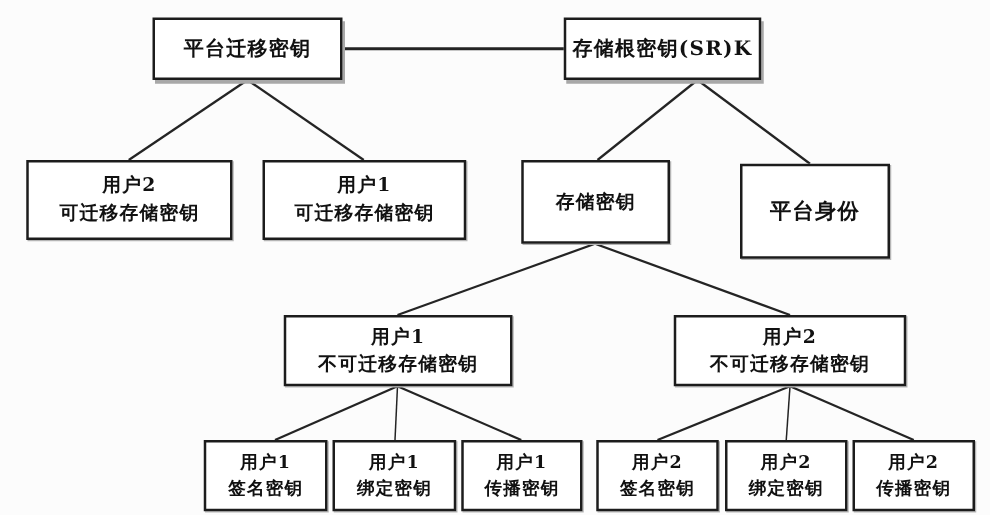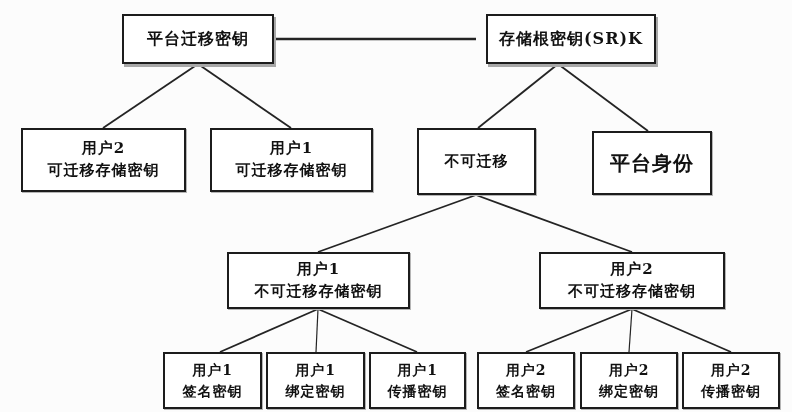--- a/index.html
+++ b/index.html
@@ -33,26 +33,26 @@
     text-align: center;
     color: #111111;
     font-weight: bold;
     letter-spacing: 1px;
     box-sizing: border-box;
     box-shadow: 1px 1px 0 #b5b5b5;
   }
   .node span { display: block; line-height: 1.45; }
   
   .n-pmk { left: 122px; top: 14px;  width: 152px; height: 50px; font-size: 16px; box-shadow: 2px 3px 0 #a8a8a8; }
-  .n-srk { left: 486px; top: 14px;  width: 170px; height: 50px; font-size: 16px; box-shadow: 2px 3px 0 #a8a8a8; }
+  .n-srk { left: 451px; top: 14px;  width: 158px; height: 50px; font-size: 16px; box-shadow: 2px 3px 0 #a8a8a8; }
   
   .n-u2mig  { left: 21px;  top: 128px; width: 165px; height: 64px; font-size: 15px; }
   .n-u1mig  { left: 210px; top: 128px; width: 163px; height: 64px; font-size: 15px; }
   .n-nonmig { left: 417px; top: 128px; width: 119px; height: 67px; font-size: 15px; }
-  .n-aik    { left: 592px; top: 131px; width: 120px; height: 64px; font-size: 20px; }
+  .n-aik    { left: 592px; top: 131px; width: 120px; height: 76px; font-size: 17px; }
   
   .n-u1non { left: 227px; top: 252px; width: 183px; height: 57px; font-size: 15px; }
   .n-u2non { left: 539px; top: 252px; width: 186px; height: 57px; font-size: 15px; }
   
   .n-u1sign { left: 163px; top: 352px; width: 99px; height: 57px; font-size: 14px; }
   .n-u1bind { left: 266px; top: 352px; width: 99px; height: 57px; font-size: 14px; }
   .n-u1prop { left: 369px; top: 352px; width: 97px; height: 57px; font-size: 14px; }
   .n-u2sign { left: 477px; top: 352px; width: 98px; height: 57px; font-size: 14px; }
   .n-u2bind { left: 580px; top: 352px; width: 98px; height: 57px; font-size: 14px; }
   .n-u2prop { left: 682px; top: 352px; width: 98px; height: 57px; font-size: 14px; }
@@ -100,21 +100,21 @@
 
   <div class="node n-u2mig">
     <span>用户2</span>
     <span>可迁移存储密钥</span>
   </div>
   <div class="node n-u1mig">
     <span>用户1</span>
     <span>可迁移存储密钥</span>
   </div>
   <div class="node n-nonmig">
-    <span>不可迁移</span>
+    <span>存储密钥</span>
   </div>
   <div class="node n-aik">
     <span>平台身份</span>
   </div>
 
   <div class="node n-u1non">
     <span>用户1</span>
     <span>不可迁移存储密钥</span>
   </div>
   <div class="node n-u2non">

